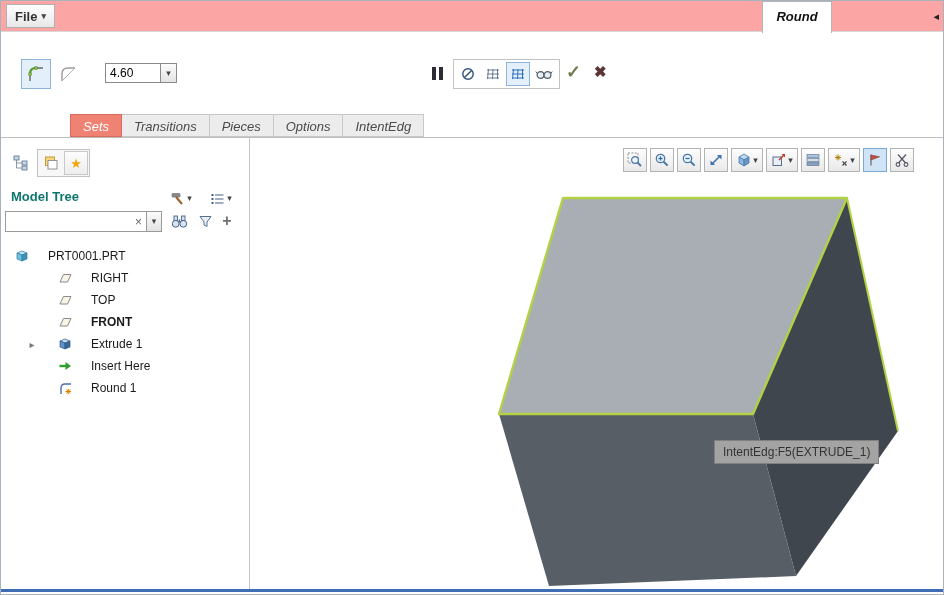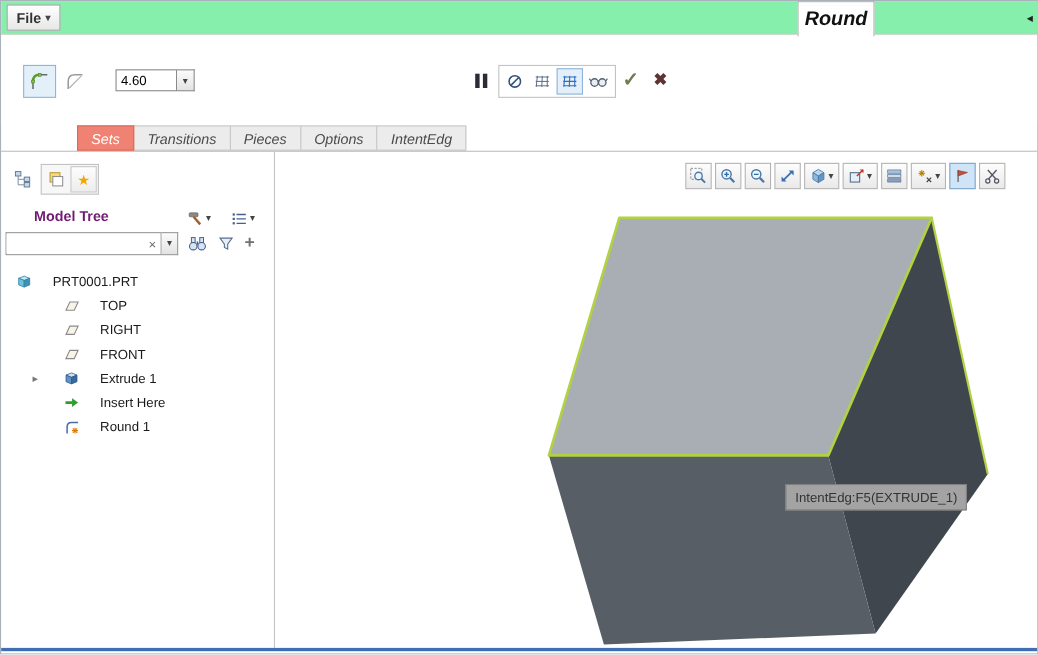--- a/index.html
+++ b/index.html
@@ -1,31 +1,31 @@
 <!DOCTYPE html>
 <html><head>
 <meta charset="utf-8">
 <style>
   html,body{margin:0;padding:0;background:#e9e9e9;}
   .window{position:relative;width:944px;height:595px;background:#ffffff;border:1px solid #a9b1ba;
           font-family:"Liberation Sans",sans-serif;overflow:hidden;box-sizing:border-box;}
   .abs{position:absolute;}
 
   
-  .menubar{position:absolute;left:0;top:0;width:100%;height:31px;background:#86efac;
+  .menubar{position:absolute;left:0;top:0;width:100%;height:31px;background:#fca5a5;
            border-bottom:1px solid #d8d8d8;box-sizing:border-box;}
   .file-btn{position:absolute;left:5px;top:3px;height:24px;padding:0 8px;border:1px solid #b0b0b0;
             background:linear-gradient(#ffffff,#e7e7e7);display:flex;align-items:center;gap:4px;
             font-size:13px;color:#333;font-weight:bold;box-sizing:border-box;}
   .menu-tabs{position:absolute;left:62px;top:0;height:31px;display:flex;}
   .menu-tab{padding:0 13px;line-height:30px;font-size:13px;color:#3d3d3d;border-right:1px solid #e3e3e3;
             white-space:nowrap;}
-  .round-tab{position:absolute;left:724px;top:0;width:70px;height:32px;background:#fff;
+  .round-tab{position:absolute;left:761px;top:0;width:70px;height:32px;background:#fff;
              border:1px solid #b5b5b5;border-bottom:none;box-sizing:border-box;text-align:center;
-             line-height:30px;font-size:18px;font-weight:bold;font-style:italic;color:#111;z-index:3;}
+             line-height:30px;font-size:13px;font-weight:bold;font-style:italic;color:#111;z-index:3;}
   .menu-chevron{position:absolute;right:4px;top:9px;font-size:11px;color:#222;}
 
   
   .tool-btn{box-sizing:border-box;display:flex;align-items:center;justify-content:center;
             border:1px solid transparent;background:transparent;}
   .tool-btn.pressed{border:1px solid #8fb4da;background:#e3eff9;}
   .dd{font-size:9px;color:#444;line-height:1;}
   .value-wrap{position:absolute;left:88px;top:62px;display:flex;}
   .value-input{width:56px;height:20px;border:1px solid #8a8a8a;font-size:12px;padding:0 4px;
                font-family:"Liberation Sans",sans-serif;box-sizing:border-box;}
@@ -39,21 +39,21 @@
 
   
   .dash-tabs{position:absolute;left:70px;top:113px;display:flex;font-style:italic;}
   .dash-tab{height:23px;line-height:23px;padding:0 12px;font-size:13px;color:#4a4a4a;background:#ececec;
             border:1px solid #c8c8c8;margin-left:-1px;box-sizing:border-box;}
   .dash-tab.active{background:#ef8273;color:#ffffff;border-color:#d96a5c;z-index:2;}
   .hsep{position:absolute;left:0;top:136px;width:100%;height:1px;background:#bdbdbd;}
 
   
   .vsep{position:absolute;left:248px;top:137px;width:1px;height:451px;background:#c4c4c4;}
-  .mtree-title{position:absolute;left:10px;top:188px;font-size:13px;font-weight:bold;color:#701a75;margin-left:20px;}
+  .mtree-title{position:absolute;left:10px;top:188px;font-size:13px;font-weight:bold;color:#0f766e;}
   .search-wrap{position:absolute;left:4px;top:210px;width:142px;height:21px;border:1px solid #9a9a9a;
                display:flex;align-items:center;box-sizing:border-box;background:#fff;}
   .search-input{flex:1;border:none;outline:none;height:17px;font-size:12px;padding:0 3px;min-width:0;
                 font-family:"Liberation Sans",sans-serif;}
   .clear-x{color:#666;font-size:12px;padding:0 4px;}
   .tree{position:absolute;left:4px;top:244px;width:240px;}
   .trow{height:22px;display:flex;align-items:center;gap:19px;font-size:12px;color:#1a1a1a;}
   .trow .exp{width:14px;text-align:center;color:#777;font-size:10px;flex:0 0 14px;}
   .tlabel{white-space:nowrap;}
 
@@ -223,30 +223,30 @@
         <polygon points="2,4 7,6 7,12 2,10" fill="#6fc2dd" stroke="#2e7d9e" stroke-width="0.7"></polygon>
         <polygon points="12,4 7,6 7,12 12,10" fill="#3e93b5" stroke="#2e7d9e" stroke-width="0.7"></polygon>
       </svg>
       <span class="tlabel">PRT0001.PRT</span>
     </div>
     <div class="trow" style="padding-left:20px;">
       <span class="exp"></span>
       <svg width="14" height="14" viewBox="0 0 14 14">
         <polygon points="2,11 5.5,3.5 13,3.5 9.5,11" fill="#f8f4e6" stroke="#8a8a8a" stroke-width="1"></polygon>
       </svg>
+      <span class="tlabel">RIGHT</span>
+    </div>
+    <div class="trow" style="padding-left:20px;">
+      <span class="exp"></span>
+      <svg width="14" height="14" viewBox="0 0 14 14">
+        <polygon points="2,11 5.5,3.5 13,3.5 9.5,11" fill="#f8f4e6" stroke="#8a8a8a" stroke-width="1"></polygon>
+      </svg>
       <span class="tlabel">TOP</span>
     </div>
-    <div class="trow" style="padding-left:20px;">
-      <span class="exp"></span>
-      <svg width="14" height="14" viewBox="0 0 14 14">
-        <polygon points="2,11 5.5,3.5 13,3.5 9.5,11" fill="#f8f4e6" stroke="#8a8a8a" stroke-width="1"></polygon>
-      </svg>
-      <span class="tlabel">RIGHT</span>
-    </div>
-    <div class="trow" style="padding-left:20px;">
+    <div class="trow" style="padding-left:20px;font-weight:bold;">
       <span class="exp"></span>
       <svg width="14" height="14" viewBox="0 0 14 14">
         <polygon points="2,11 5.5,3.5 13,3.5 9.5,11" fill="#f8f4e6" stroke="#8a8a8a" stroke-width="1"></polygon>
       </svg>
       <span class="tlabel">FRONT</span>
     </div>
     <div class="trow" style="padding-left:20px;">
       <span class="exp">▸</span>
       <svg width="14" height="14" viewBox="0 0 14 14">
         <polygon points="2,4 7,2 12,4 7,6" fill="#cfe0f2" stroke="#2e5a8c" stroke-width="0.7"></polygon>

